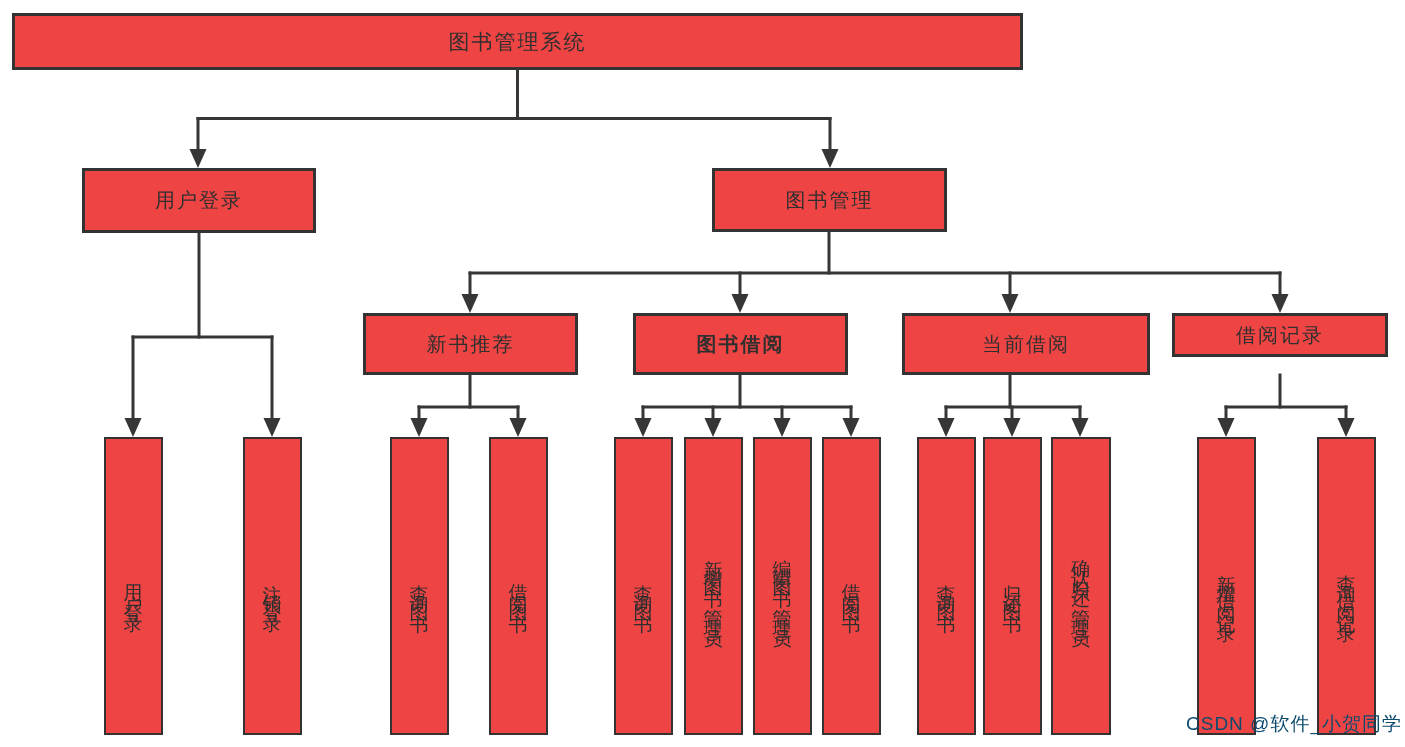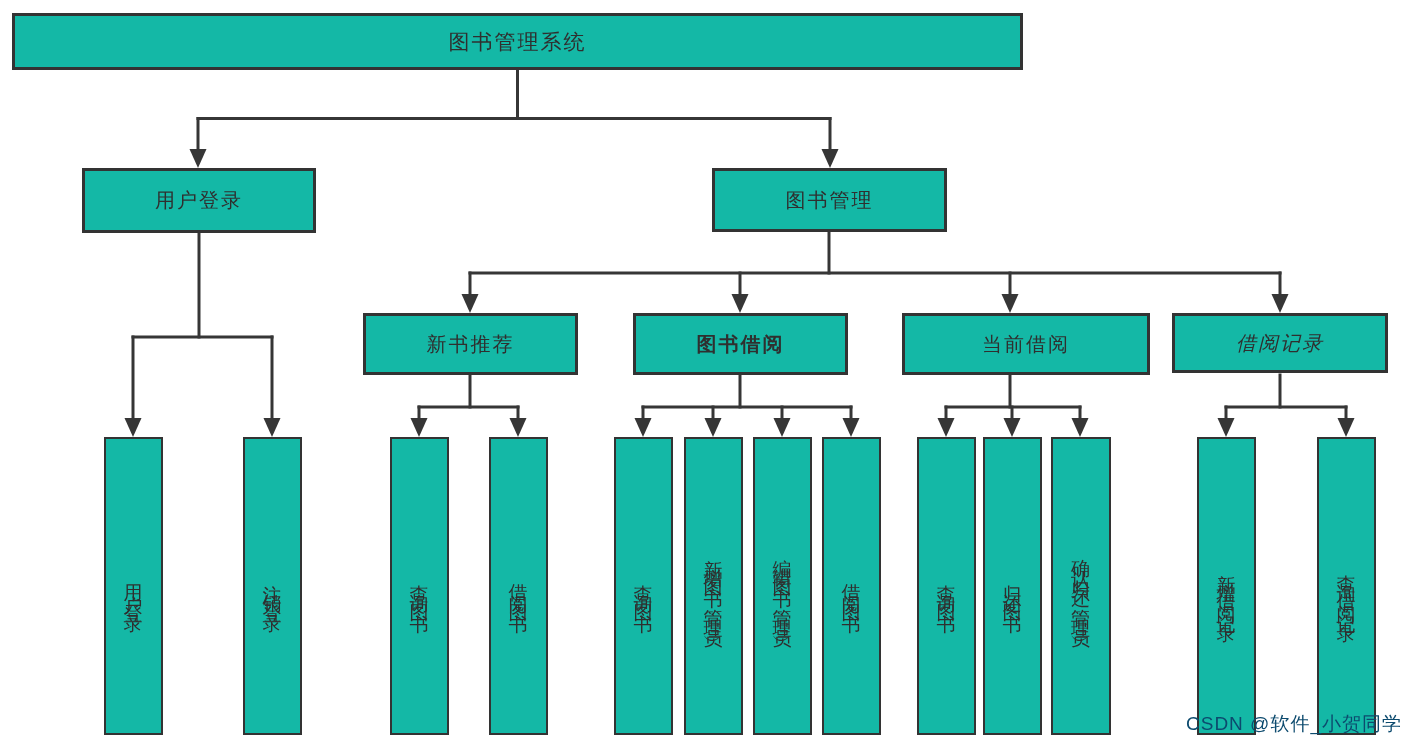--- a/index.html
+++ b/index.html
@@ -8,21 +8,21 @@
     width:1405px;height:747px;
     background:#ffffff;
     font-family:"Liberation Sans","DejaVu Sans",sans-serif;
     color:#2f2f2f;
     overflow:hidden;
   }
   #connectors{position:absolute;left:0;top:0;}
   .box{
     position:absolute;
     box-sizing:border-box;
-    background:#14b8a6;
+    background:#ef4444;
     border:3px solid #333333;
     display:flex;
     align-items:center;
     justify-content:center;
     text-align:center;
   }
   .root-box{font-size:21px;letter-spacing:2px;}
   .branch-box{font-size:20px;letter-spacing:2px;}
   .leaf-box{
     border-width:2.5px;
@@ -116,21 +116,21 @@
   </svg>
 
   <div class="box root-box" style="left:12px;top:13px;width:1011px;height:57px;">图书管理系统</div>
 
   <div class="box branch-box" style="left:82px;top:168px;width:234px;height:65px;">用户登录</div>
   <div class="box branch-box" style="left:712px;top:168px;width:235px;height:64px;">图书管理</div>
 
   <div class="box branch-box" style="left:363px;top:313px;width:215px;height:62px;">新书推荐</div>
   <div class="box branch-box" style="left:633px;top:313px;width:215px;height:62px;font-weight:bold;">图书借阅</div>
   <div class="box branch-box" style="left:902px;top:313px;width:248px;height:62px;">当前借阅</div>
-  <div class="box branch-box" style="left:1172px;top:313px;width:216px;height:60px;font-style:italic;">借阅记录</div>
+  <div class="box branch-box" style="left:1172px;top:313px;width:216px;height:44px;">借阅记录</div>
 
   <div class="box leaf-box" style="left:104px;top:437px;width:59px;height:298px;">用户登录</div>
   <div class="box leaf-box" style="left:243px;top:437px;width:59px;height:298px;">注销登录</div>
 
   <div class="box leaf-box" style="left:390px;top:437px;width:59px;height:298px;">查询图书</div>
   <div class="box leaf-box" style="left:489px;top:437px;width:59px;height:298px;">借阅图书</div>
 
   <div class="box leaf-box" style="left:614px;top:437px;width:59px;height:298px;">查询图书</div>
   <div class="box leaf-box" style="left:684px;top:437px;width:59px;height:298px;">新增图书（管理员）</div>
   <div class="box leaf-box" style="left:753px;top:437px;width:59px;height:298px;">编辑图书（管理员）</div>

